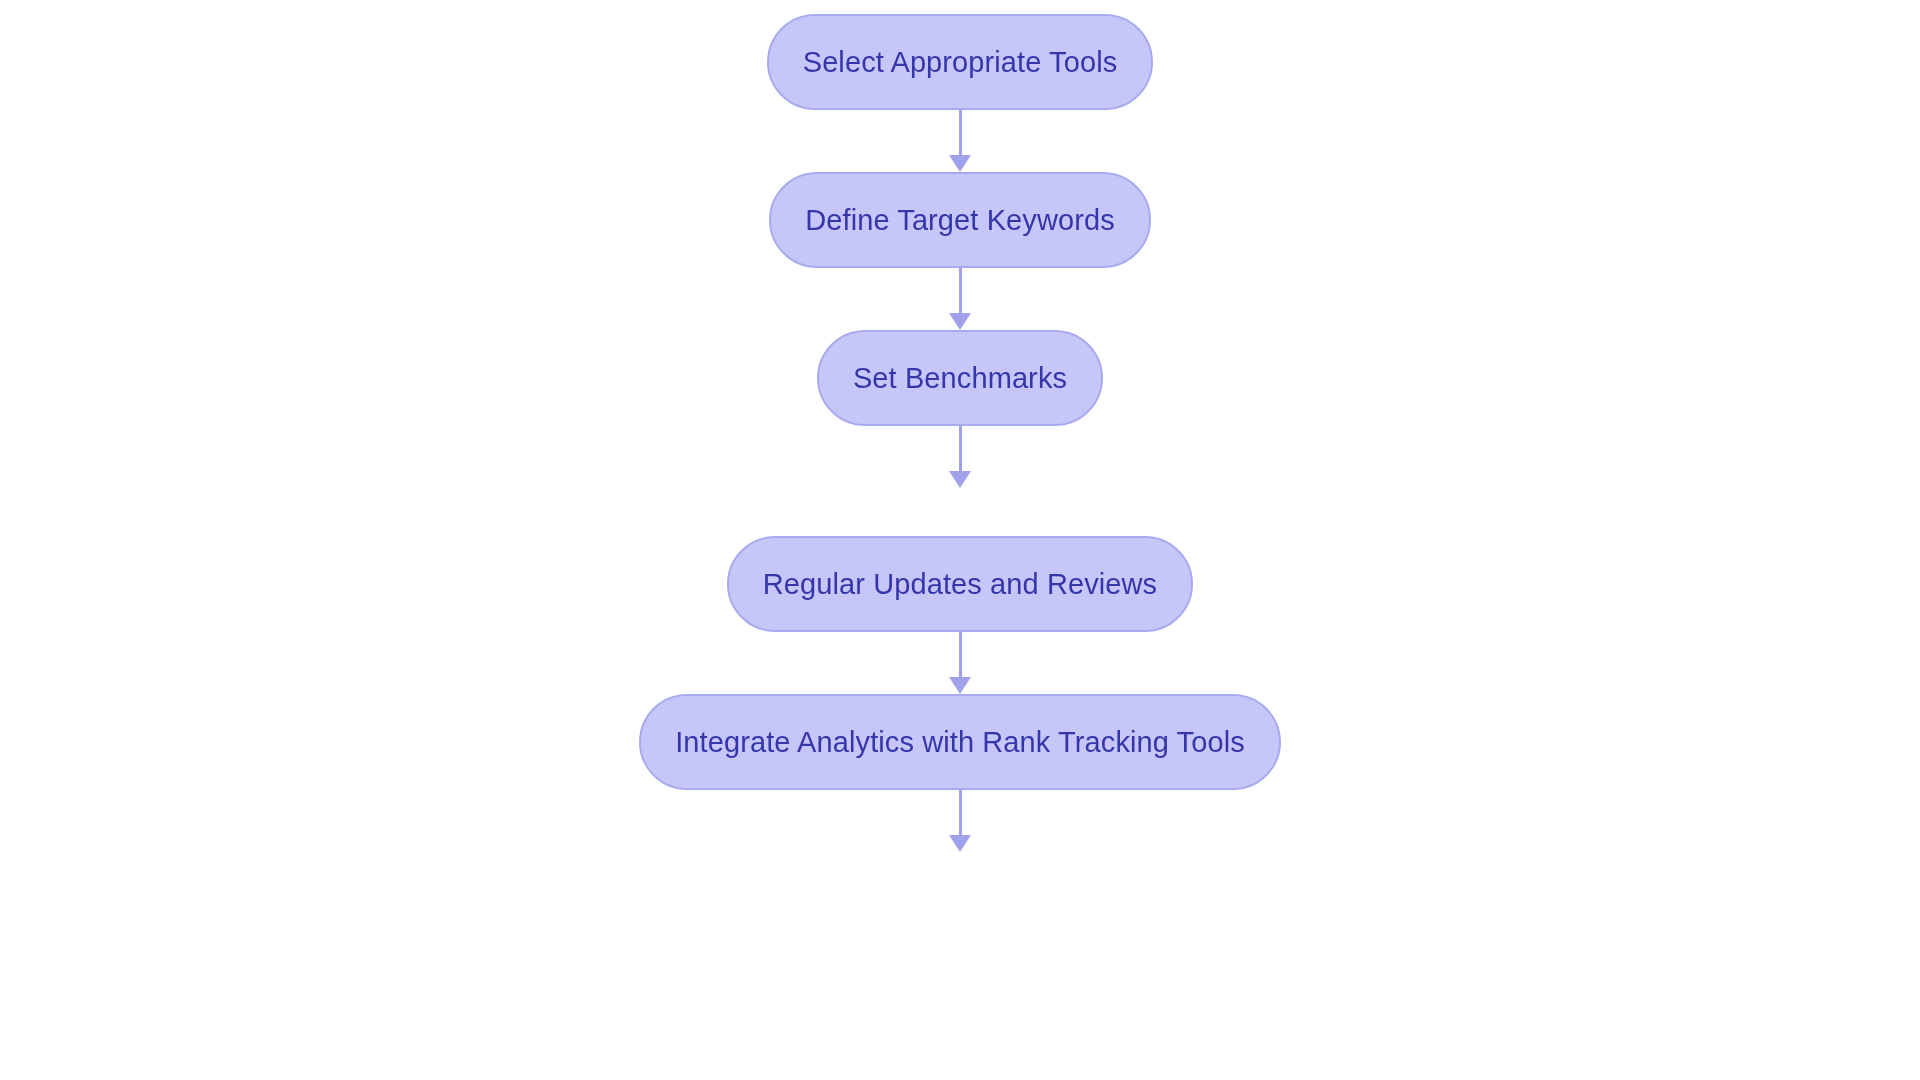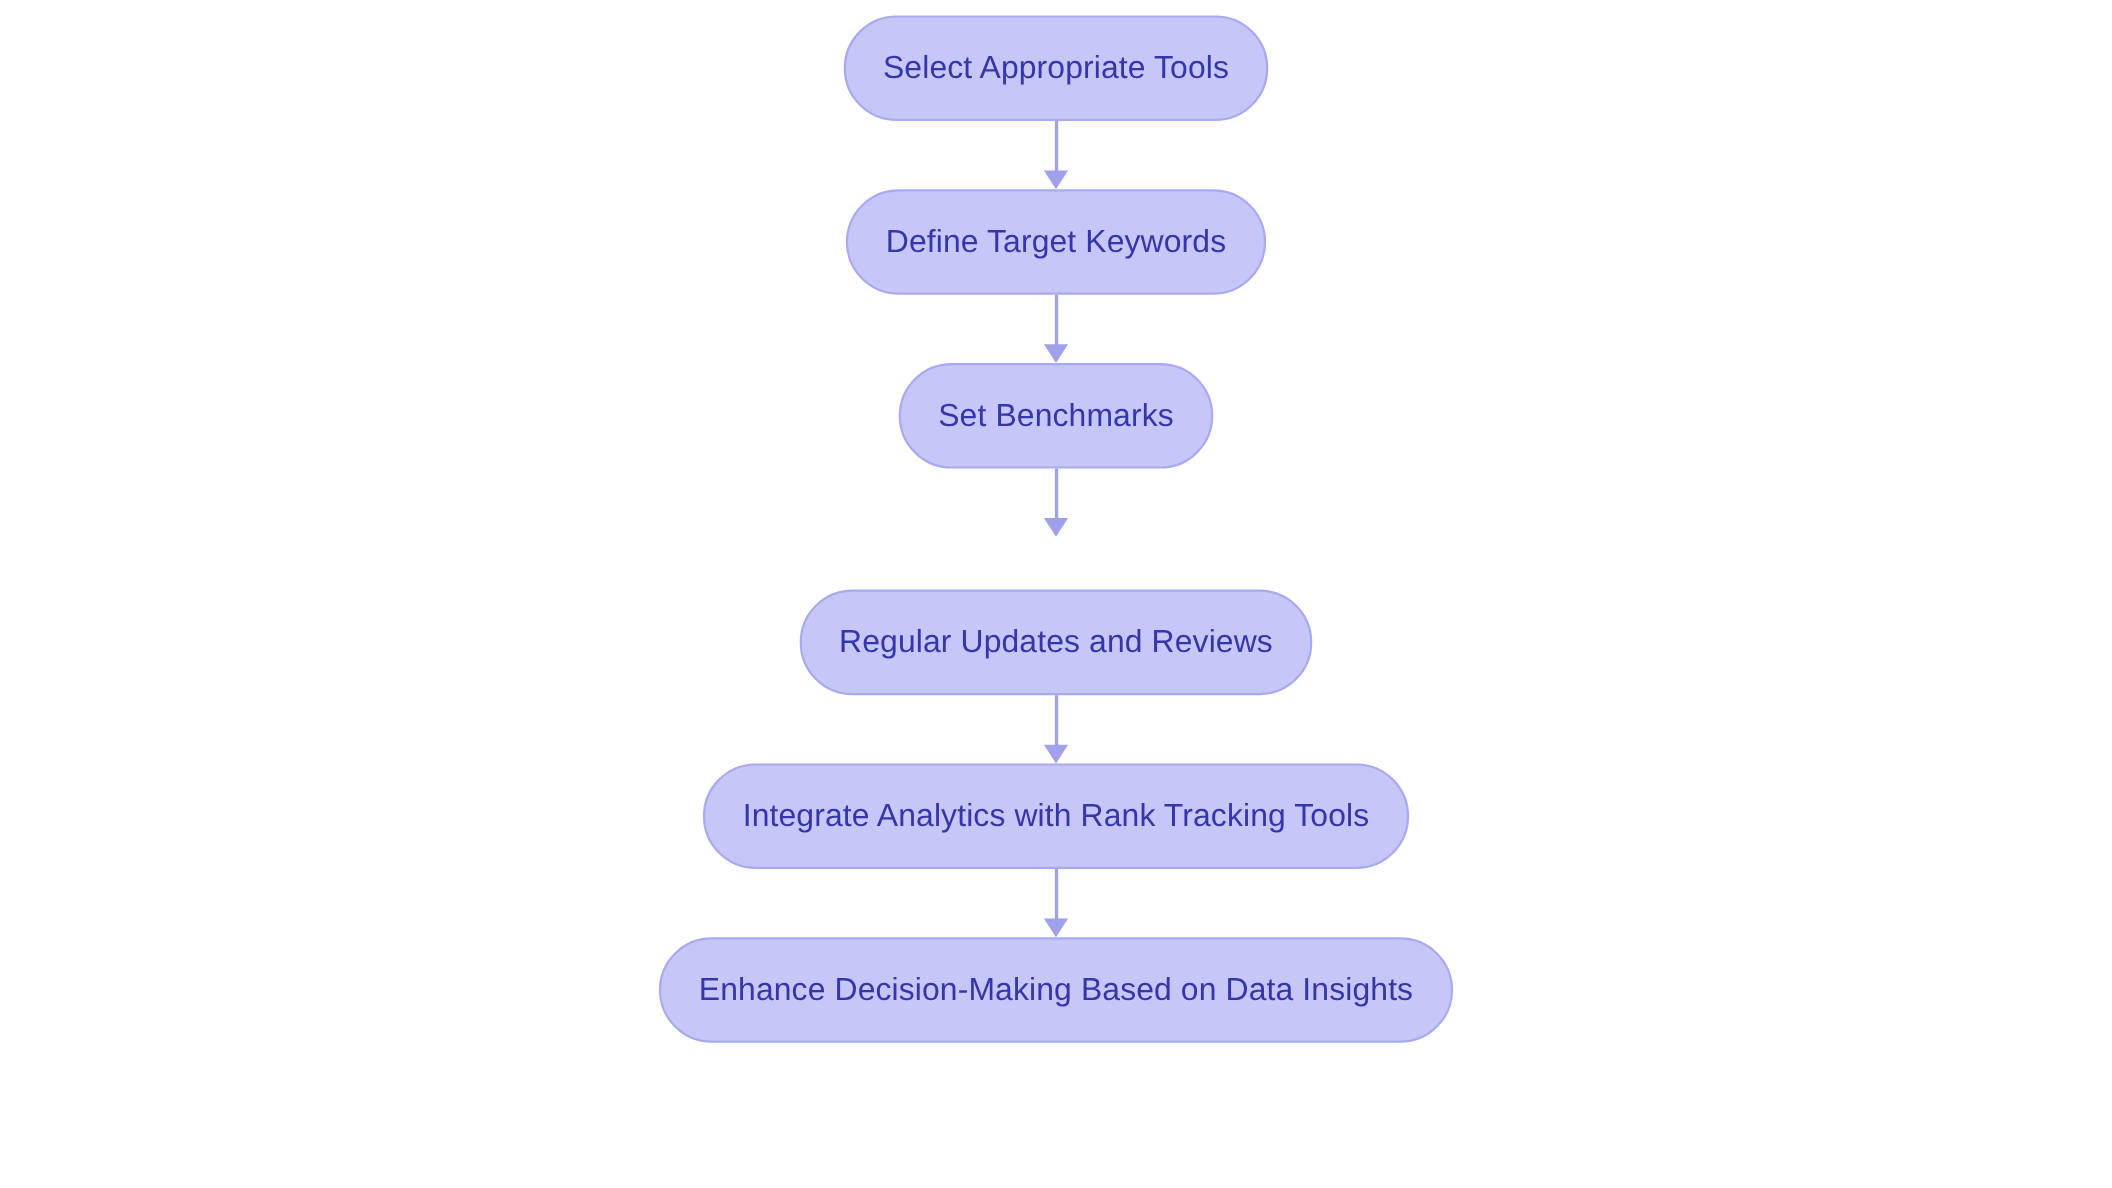--- a/index.html
+++ b/index.html
@@ -146,18 +146,15 @@
 
     <div class="node n4">
       <span class="node-label">Integrate Analytics with Rank Tracking Tools</span>
     </div>
 
     <div class="connector gap-5">
       <div class="connector-stem"></div>
       <div class="connector-arrowhead"></div>
     </div>
 
-    <div class="node n5">
-      <span class="node-label">Enhance Decision-Making Based on Data Insights</span>
-    </div>
 
   </div>
 </div>
 
 </body></html>

